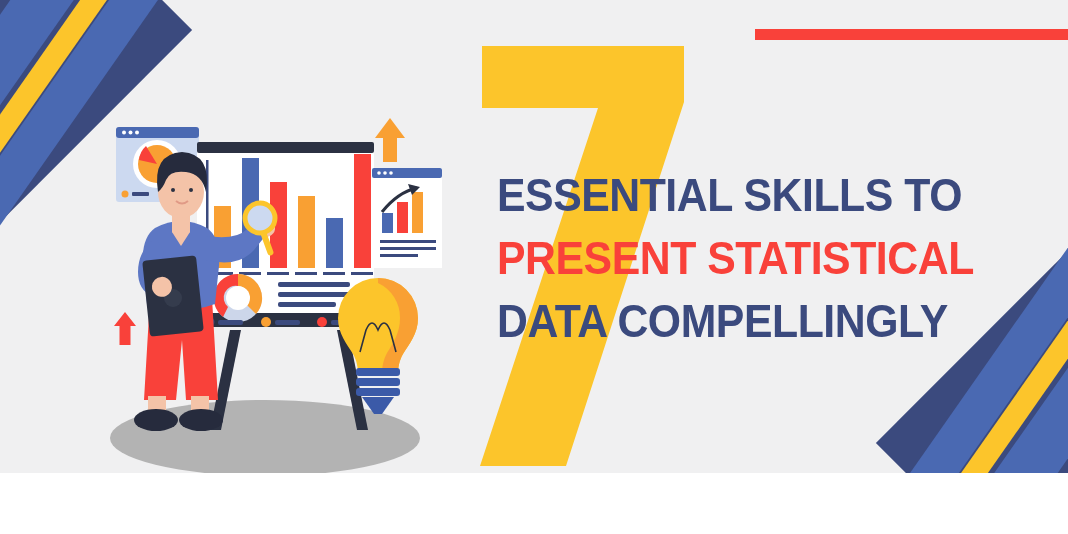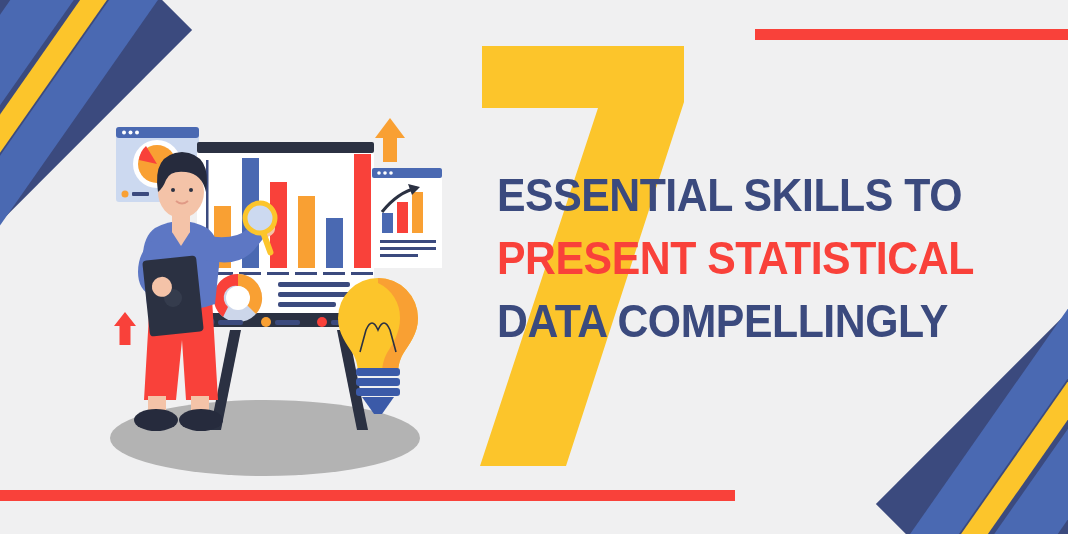--- a/index.html
+++ b/index.html
@@ -1,19 +1,19 @@
 <!DOCTYPE html>
 <html><head>
 <meta charset="utf-8">
 <title>7 Essential Skills Banner</title>
 <style>
   html,body{margin:0;padding:0;background:#ffffff;}
   #banner{
     position:relative;
-    width:1068px;height:534px;
+    width:1068px;height:473px;
     overflow:hidden;
     background:#f0f0f1;
     font-family:"Liberation Sans", sans-serif;
   }
 
   
   .stripe{position:absolute;transform-origin:center;}
 
   
   .tl-wedge{

